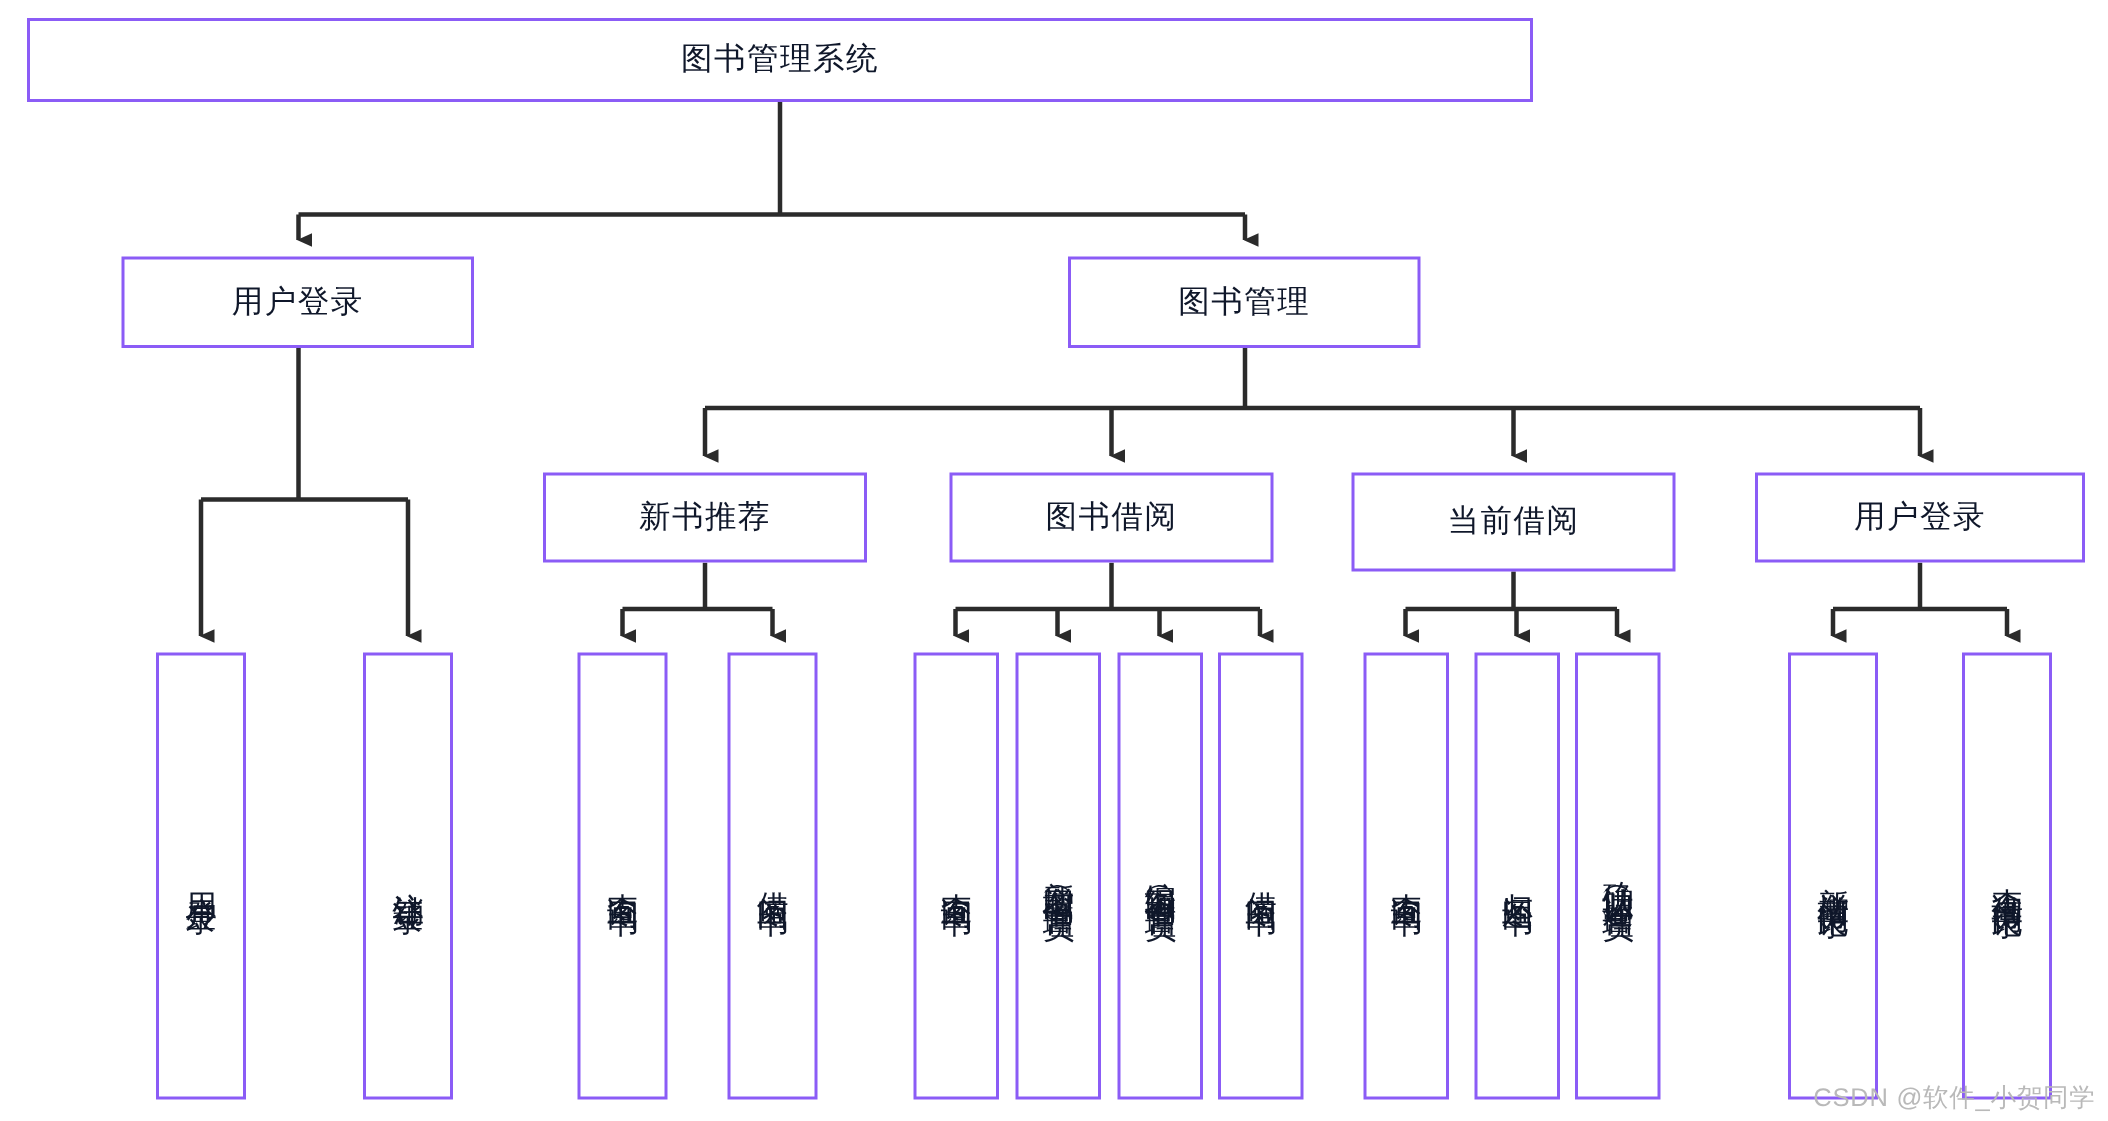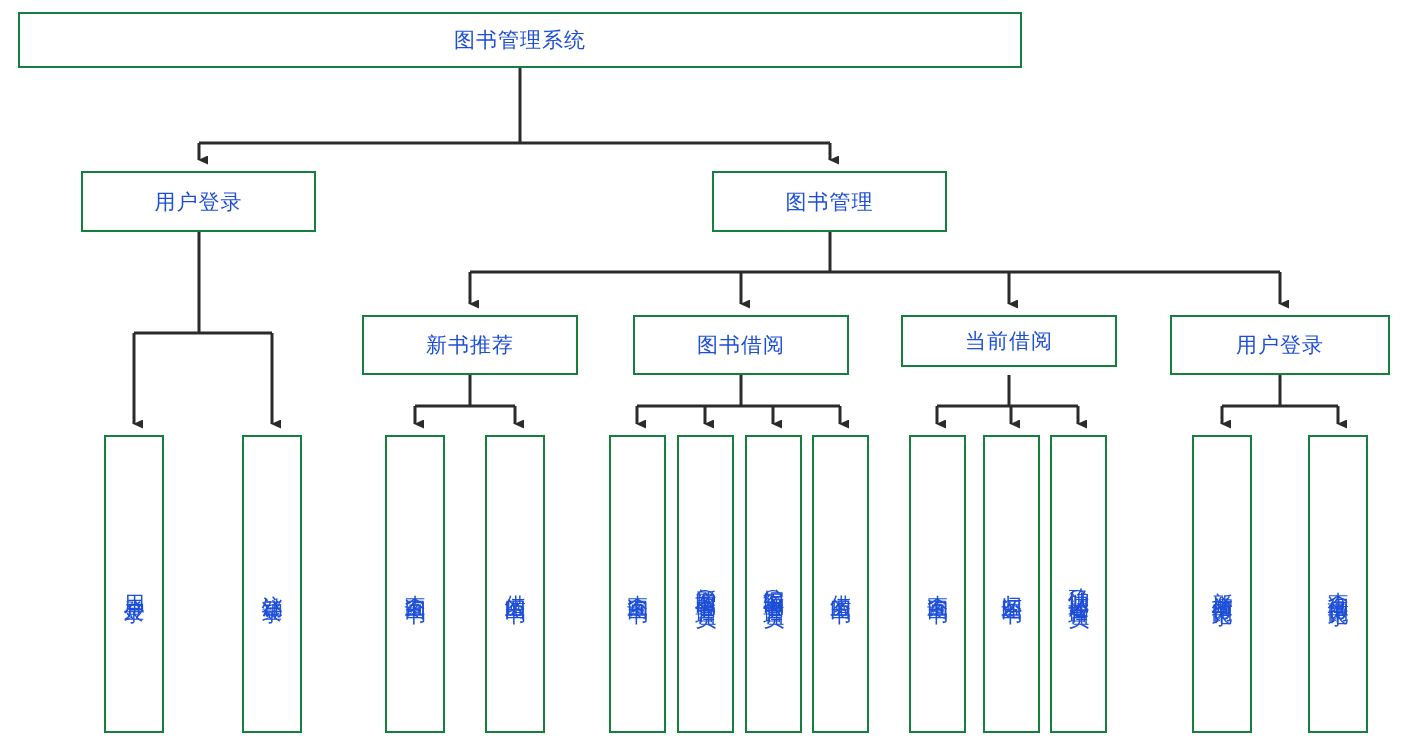--- a/index.html
+++ b/index.html
@@ -23,25 +23,26 @@
     left: 0;
     top: 0;
     width: 1405px;
     height: 747px;
     pointer-events: none;
   }
   .node {
     position: absolute;
     box-sizing: border-box;
     background: #ffffff;
-    border: 2px solid #15803d;
+    border: 2px solid #8b5cf6;
     display: flex;
     align-items: center;
     justify-content: center;
-    color: #1d4ed8;
+    color: #0f172a;
+    font-family: Liberation Serif, serif;
   }
   .node.horizontal {
     font-size: 21px;
     letter-spacing: 1px;
     line-height: 1.2;
   }
   .node.vertical {
     writing-mode: vertical-rl;
     text-orientation: upright;
     font-size: 21px;
@@ -131,21 +132,21 @@
   <div class="node horizontal" style="left:712px; top:171px; width:235px; height:61px;">
     <span class="label">图书管理</span>
   </div>
 
   <div class="node horizontal" style="left:362px; top:315px; width:216px; height:60px;">
     <span class="label">新书推荐</span>
   </div>
   <div class="node horizontal" style="left:633px; top:315px; width:216px; height:60px;text-align:center;">
     <span class="label">图书借阅</span>
   </div>
-  <div class="node horizontal" style="left:901px; top:315px; width:216px; height:52px;">
+  <div class="node horizontal" style="left:901px; top:315px; width:216px; height:66px;">
     <span class="label">当前借阅</span>
   </div>
   <div class="node horizontal" style="left:1170px; top:315px; width:220px; height:60px;">
     <span class="label">用户登录</span>
   </div>
 
   <div class="node vertical" style="left:104px; top:435px; width:60px; height:298px;">
     <span class="label">用户登录</span>
   </div>
   <div class="node vertical" style="left:242px; top:435px; width:60px; height:298px;">
@@ -182,14 +183,15 @@
     <span class="label">确认归还（管理员）</span>
   </div>
 
   <div class="node vertical" style="left:1192px; top:435px; width:60px; height:298px;">
     <span class="label">新增借阅记录</span>
   </div>
   <div class="node vertical" style="left:1308px; top:435px; width:60px; height:298px;">
     <span class="label">查询借阅记录</span>
   </div>
 
+  <div id="watermark">CSDN @软件_小贺同学</div>
 
 </div>
 
 </body></html>

